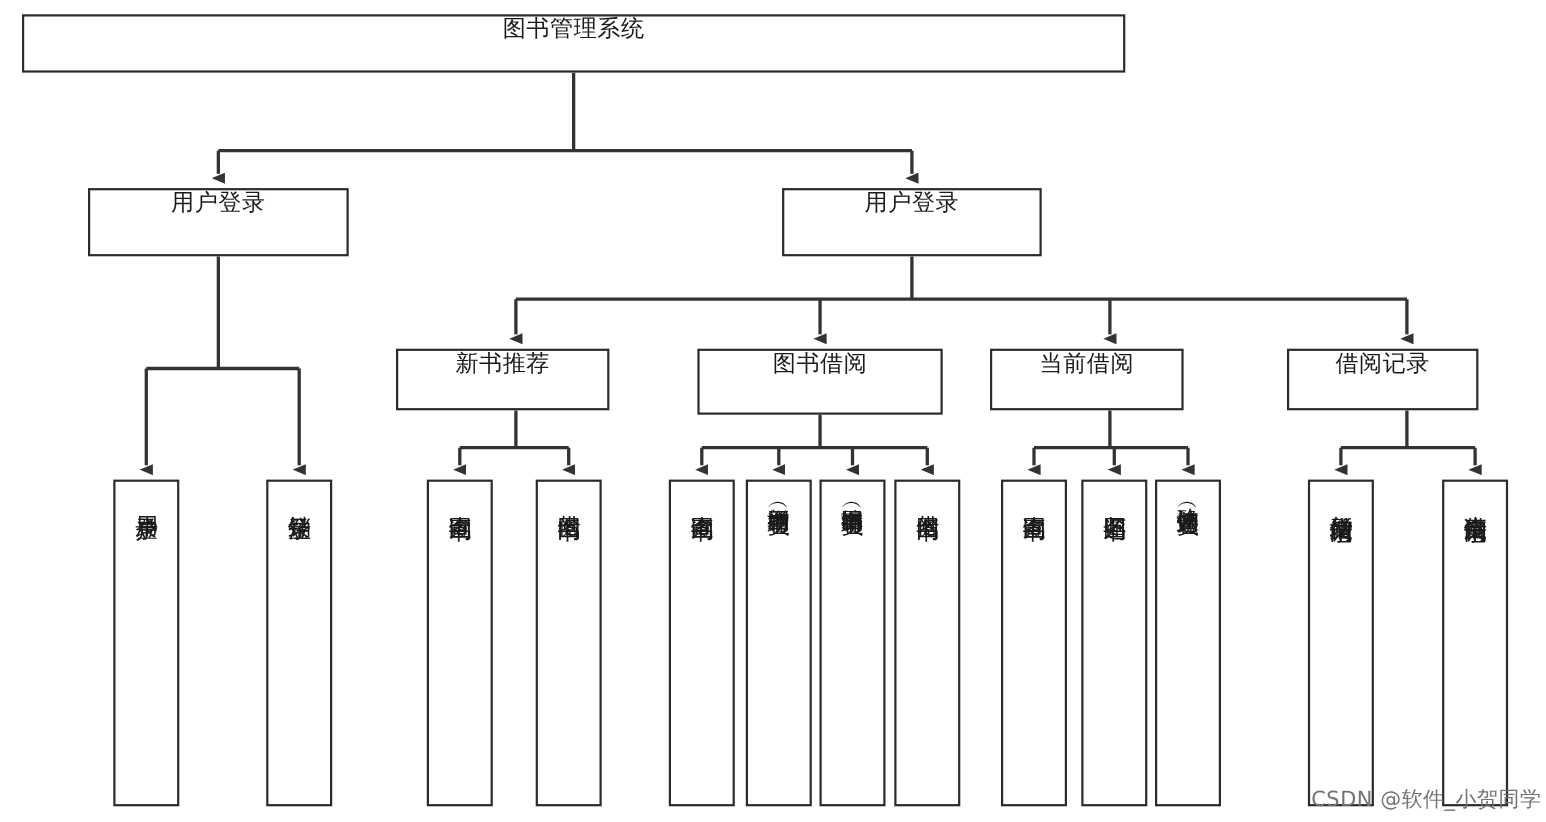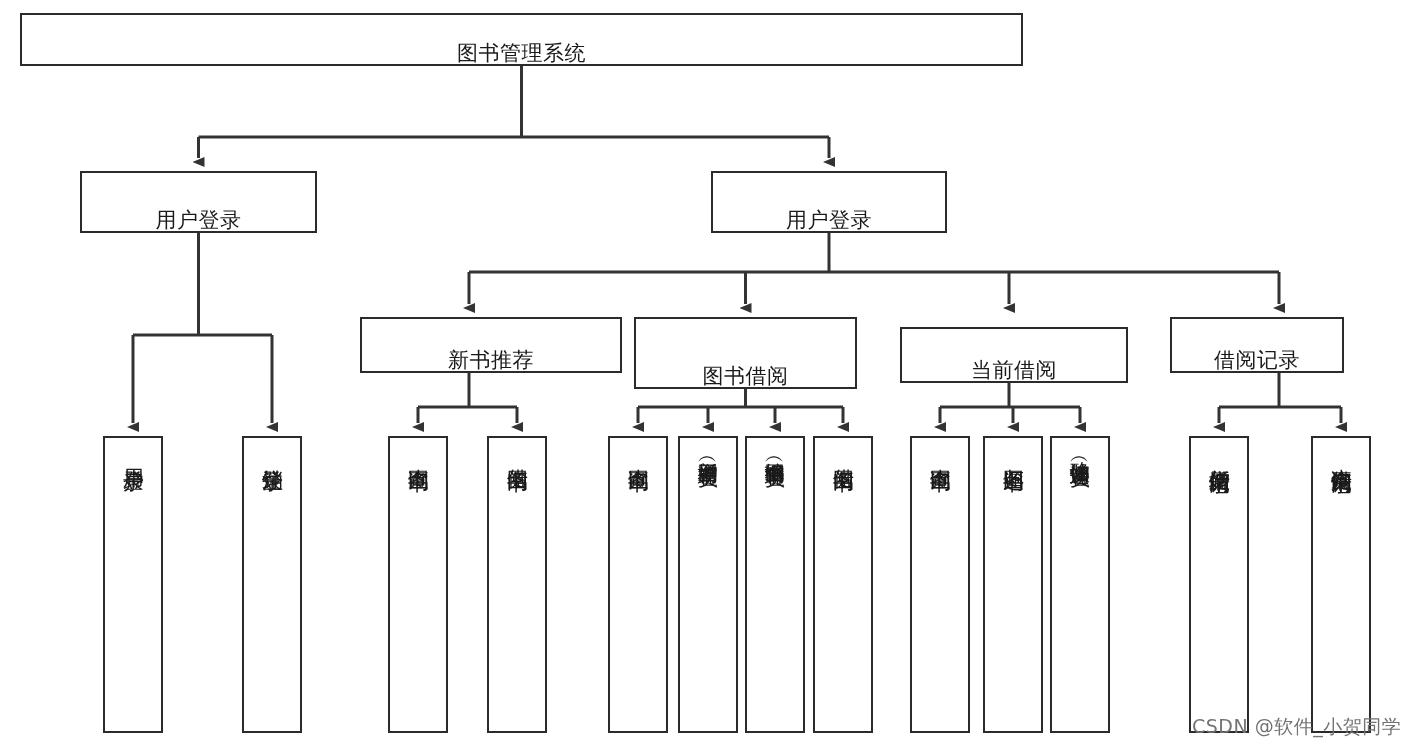--- a/index.html
+++ b/index.html
@@ -25,21 +25,21 @@
     width: 1405px;
     height: 747px;
     pointer-events: none;
   }
   .node {
     position: absolute;
     box-sizing: border-box;
     background: #ffffff;
     border: 2px solid #2b2b2b;
     display: flex;
-    align-items: flex-end;
+    align-items: flex-start;
     justify-content: center;
     color: #1a1a1a;
   }
   .node .label {
     display: block;
     text-align: center;
     line-height: 1.05;
     white-space: pre;
   }
   .node.horizontal .label {
@@ -129,27 +129,27 @@
   <div id="node-layer">
       <div class="node root horizontal" style="left: 20px; top: 13px; width: 1003px; height: 53px;">
         <span class="label">图书管理系统</span>
       </div>
       <div class="node level2 horizontal" style="left: 80px; top: 171px; width: 237px; height: 62px;">
         <span class="label">用户登录</span>
       </div>
       <div class="node level2 horizontal" style="left: 711px; top: 171px; width: 236px; height: 62px;">
         <span class="label">用户登录</span>
       </div>
-      <div class="node level3 horizontal" style="left: 360px; top: 317px; width: 262px; height: 56px;">
+      <div class="node level3 horizontal" style="left: 360px; top: 317px; width: 194px; height: 56px;">
         <span class="label">新书推荐</span>
       </div>
-      <div class="node level3 horizontal" style="left: 634px; top: 317px; width: 223px; height: 72px;">
+      <div class="node level3 horizontal" style="left: 634px; top: 317px; width: 223px; height: 60px;">
         <span class="label">图书借阅</span>
       </div>
-      <div class="node level3 horizontal" style="left: 900px; top: 317px; width: 228px; height: 56px; margin-top: 10px;">
+      <div class="node level3 horizontal" style="left: 900px; top: 317px; width: 176px; height: 56px;">
         <span class="label">当前借阅</span>
       </div>
       <div class="node level3 horizontal" style="left: 1170px; top: 317px; width: 174px; height: 56px;">
         <span class="label">借阅记录</span>
       </div>
       <div class="node leaf vertical" style="left: 103px; top: 436px; width: 60px; height: 297px;">
         <span class="label">用户登录</span>
       </div>
       <div class="node leaf vertical" style="left: 242px; top: 436px; width: 60px; height: 297px;">
         <span class="label">注销登录</span>

